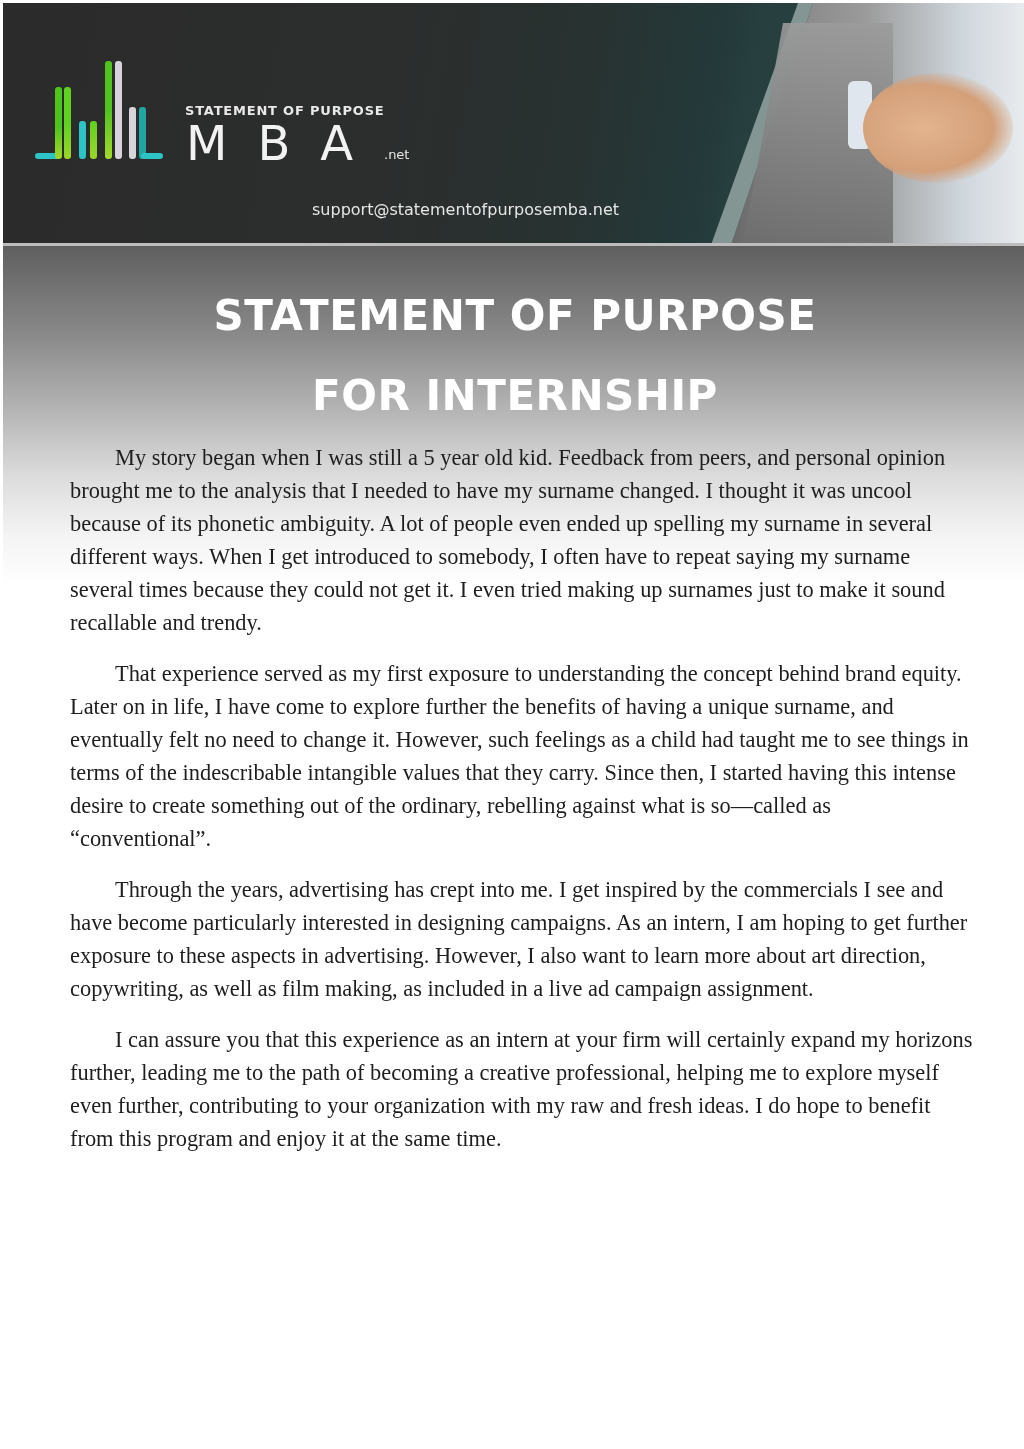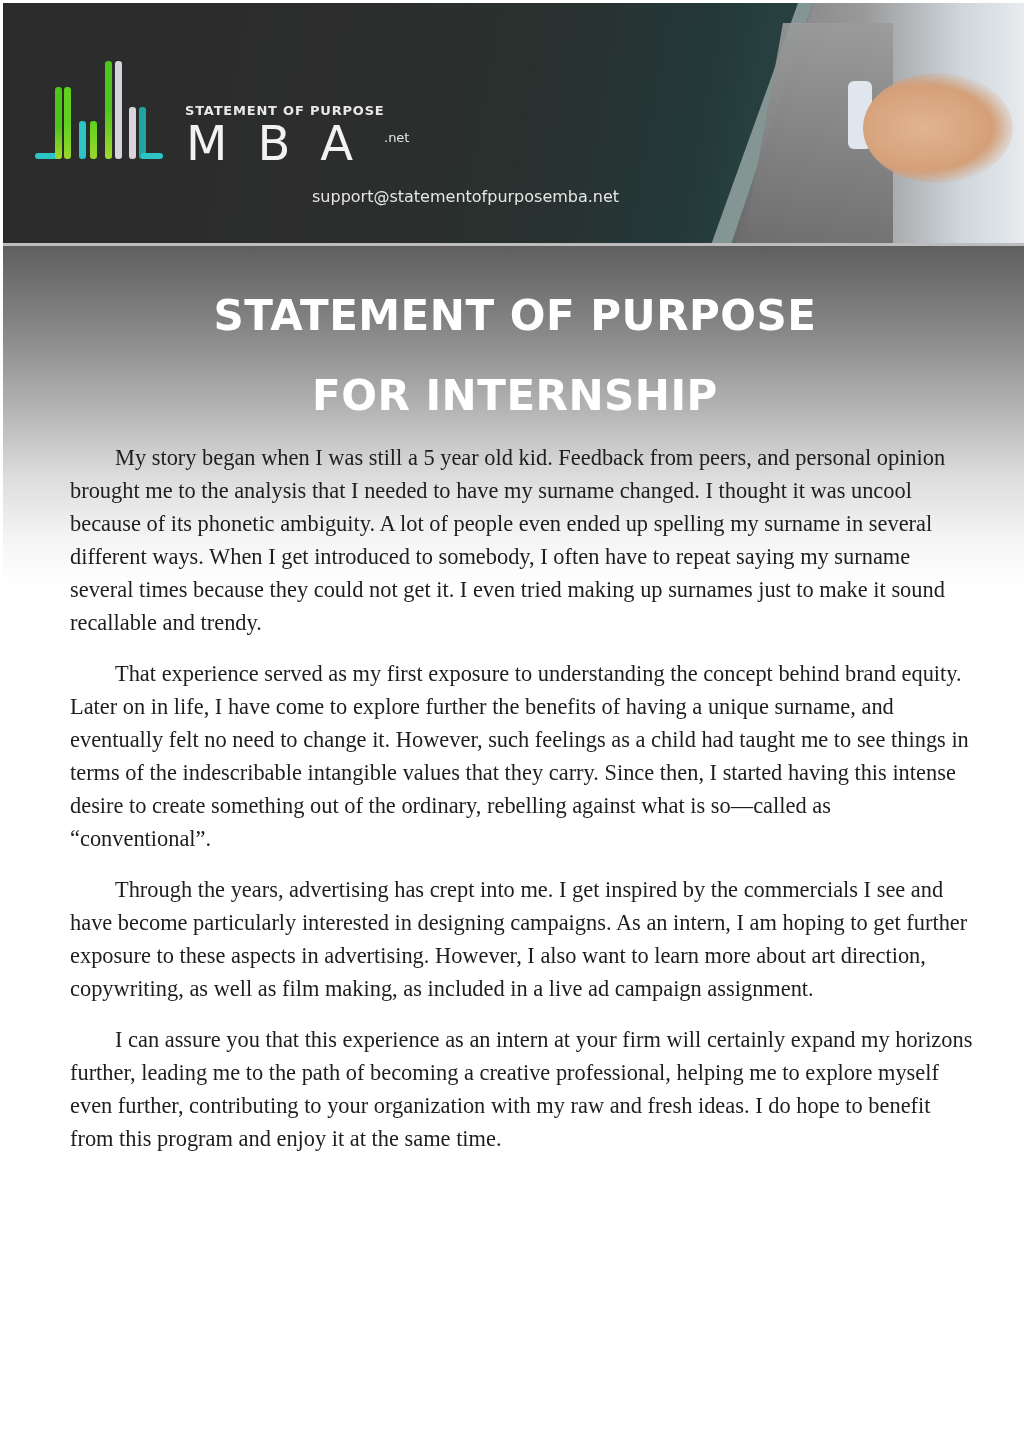--- a/index.html
+++ b/index.html
@@ -51,29 +51,29 @@
       position: absolute; left: 179px; top: 97px;
       font-family: "DejaVu Sans", sans-serif; font-weight: bold;
       font-size: 13px; letter-spacing: 0.8px; color: #e8e8e8;
     }
     .logo-mba {
       position: absolute; left: 180px; top: 113px;
       font-family: "DejaVu Sans", sans-serif; font-size: 48px; font-weight: normal;
       letter-spacing: 30px; color: #f2f2f2; line-height: 48px;
     }
     .logo-net {
-      position: absolute; left: 378px; top: 124px;
+      position: absolute; left: 378px; top: 141px;
       font-size: 13px; color: #e6e6e6;
     }
     .phone {
       position: absolute; left: 29px; top: 190px;
       font-family: "Liberation Sans", sans-serif; font-size: 25px; color: #ebebeb;
     }
     .email {
-      position: absolute; left: 306px; top: 181px;
+      position: absolute; left: 306px; top: 194px;
       font-family: "DejaVu Sans", sans-serif; font-size: 16px; color: #e6e6e6;
     }
 
     
     .page-bg {
       position: absolute; left: 0; top: 243px; width: 1024px; height: 1206px;
       background: linear-gradient(180deg, #5f5f5f 0px, #8a8a8a 90px, #b8b8b8 170px, #dcdcdc 230px, #f4f4f4 290px, #ffffff 340px, #ffffff 100%);
     }
 
     .doc-title {

